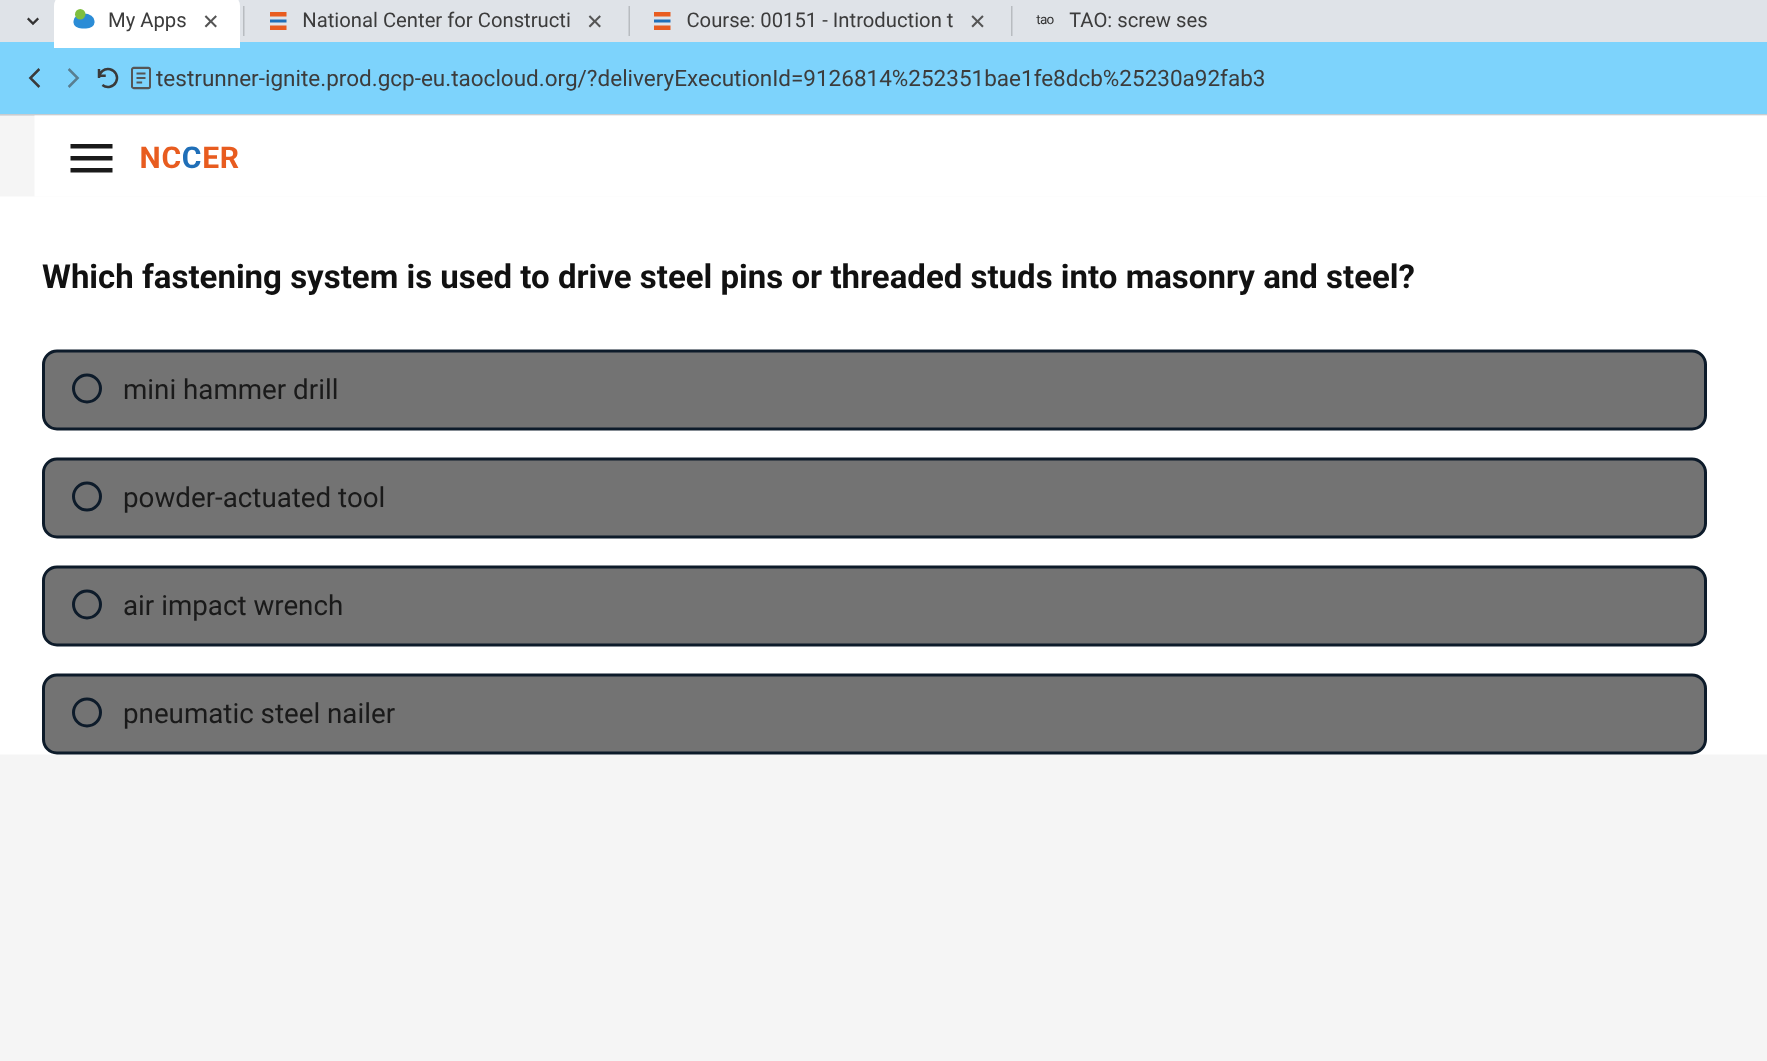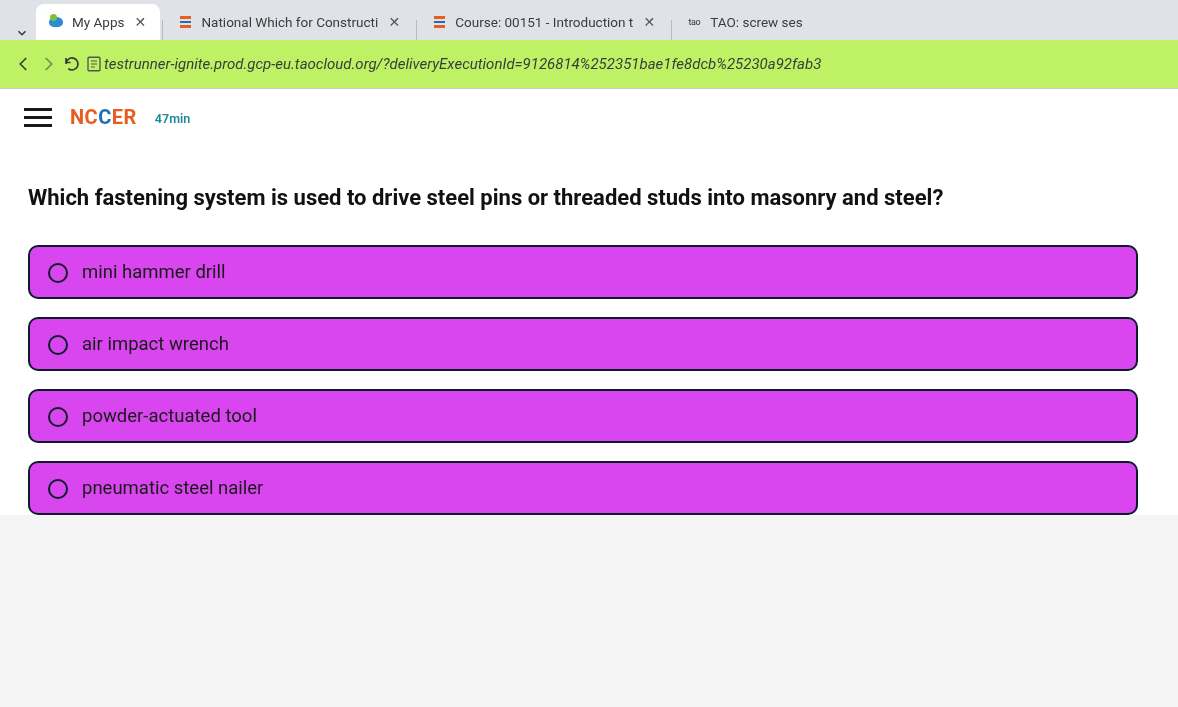--- a/index.html
+++ b/index.html
@@ -9,22 +9,22 @@
       width: 1178px;
       height: 707px;
       overflow: hidden;
     }
     .browser-chrome {
       background: #dfe3e8;
       border-bottom: 1px solid #c8ccd0;
     }
     .tabs-row {
       display: flex;
-      align-items: flex-end;
-      height: 40px;
+      align-items: center;
+      height: 28px;
       padding: 0 8px;
       gap: 0;
     }
     .tab-dropdown {
       width: 28px;
       display: flex;
       justify-content: center;
       align-items: center;
       color: #333;
       cursor: pointer;
@@ -74,22 +74,21 @@
       width: 1px;
       height: 20px;
       background: #b8bcc0;
       margin: 0 2px;
     }
     .addr-row {
       display: flex;
       align-items: center;
       height: 48px;
       padding: 0 12px;
-      background: #bef264;
-      font-style: italic;
+      background: #7dd3fc;
     }
     .nav-btn {
       width: 24px;
       height: 24px;
       display: flex;
       align-items: center;
       justify-content: center;
       color: #4a4a4a;
       cursor: pointer;
       font-size: 18px;
@@ -108,20 +107,21 @@
       white-space: nowrap;
       overflow: hidden;
     }
     
     .app-header {
       display: flex;
       align-items: center;
       gap: 18px;
       padding: 14px 20px 12px 24px;
       background: #fff;
+      margin-left: 23px;
     }
     .hamburger {
       width: 28px;
       height: 28px;
       display: flex;
       flex-direction: column;
       justify-content: center;
       gap: 5px;
       cursor: pointer;
     }
@@ -157,28 +157,28 @@
     }
     .question {
       font-size: 22px;
       font-weight: 700;
       color: #111;
       margin-bottom: 32px;
       line-height: 1.35;
     }
     .choice {
       display: flex;
-      align-items: flex-end;
+      align-items: flex-start;
       gap: 14px;
       border: 2px solid #0d1b2a;
       border-radius: 10px;
       padding: 14px 18px;
       margin-bottom: 18px;
       cursor: pointer;
-      background: #d946ef;
+      background: #737373;
     }
     .radio {
       width: 20px;
       height: 20px;
       border: 2.5px solid #0d1b2a;
       border-radius: 50%;
       flex-shrink: 0;
     }
     .choice-label {
       font-size: 18.5px;
@@ -240,21 +240,21 @@
     <div class="tab-sep"></div>
 
     <div class="tab">
       <span class="favicon">
           <span class="fav-bars">
             <i></i>
             <i></i>
             <i></i>
           </span>
         </span>
-      <span class="title">National Which for Constructi</span>
+      <span class="title">National Center for Constructi</span>
       <span class="close">✕</span>
     </div>
     <div class="tab-sep"></div>
 
     <div class="tab">
       <span class="favicon">
           <span class="fav-bars">
             <i></i>
             <i></i>
             <i></i>
@@ -300,36 +300,35 @@
 <div class="app-header">
   <div class="hamburger">
     <span></span>
     <span></span>
     <span></span>
   </div>
   <div class="brand">
     <span class="nc">NC</span><span class="ce">C</span><span class="nc">E</span><span class="r">R</span>
   </div>
   <div class="course-info">
-    <div class="timer">47min</div>
   </div>
 </div>
 
 <div class="content">
   <div class="question">Which fastening system is used to drive steel pins or threaded studs into masonry and steel?</div>
 
   <div class="choice">
     <span class="radio"></span>
     <span class="choice-label">mini hammer drill</span>
   </div>
   <div class="choice">
     <span class="radio"></span>
-    <span class="choice-label">air impact wrench</span>
+    <span class="choice-label">powder-actuated tool</span>
   </div>
   <div class="choice">
     <span class="radio"></span>
-    <span class="choice-label">powder-actuated tool</span>
+    <span class="choice-label">air impact wrench</span>
   </div>
   <div class="choice">
     <span class="radio"></span>
     <span class="choice-label">pneumatic steel nailer</span>
   </div>
 </div>
 
 </body></html>

